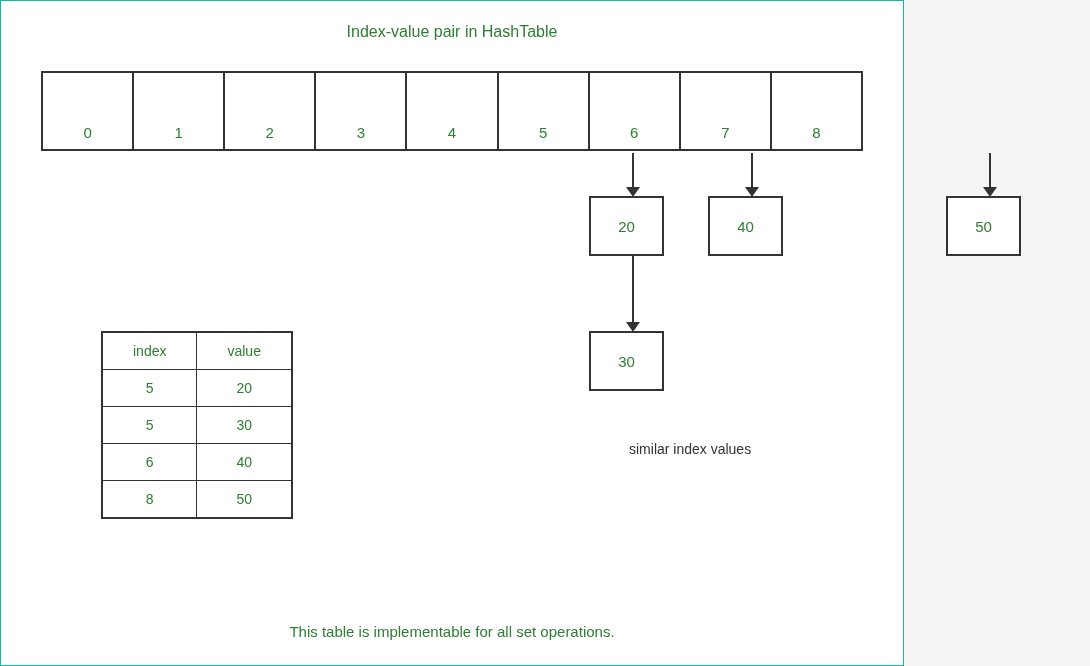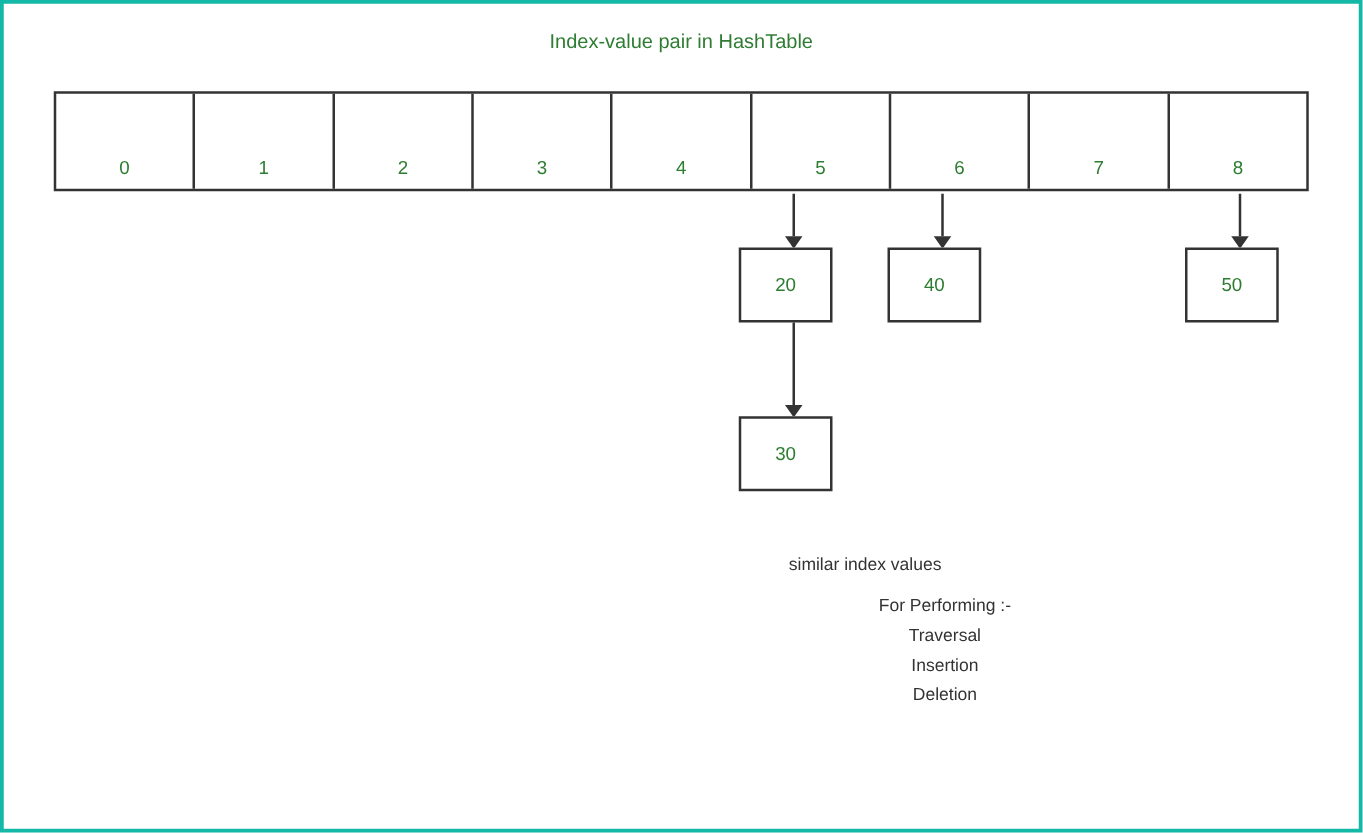--- a/index.html
+++ b/index.html
@@ -5,24 +5,24 @@
     * { box-sizing: border-box; margin: 0; padding: 0; }
     body {
       width: 1090px;
       height: 666px;
       background: #f5f5f5;
       font-family: Arial, sans-serif;
       position: relative;
       overflow: hidden;
     }
     .main-container {
-      width: 1090px;
+      width: 904px;
       height: 666px;
       background: white;
-      border: 3px solid #14b8a6;
+      border: 1px solid #14b8a6;
       position: relative;
     }
     
     .page-title {
       position: absolute;
       top: 22px;
       left: 0;
       width: 100%;
       text-align: center;
       color: #2e7d32;
@@ -197,24 +197,45 @@
 
   <div class="arrow-down" style="top:152px; left:982px;">
     <div class="arrow-line" style="height:34px;"></div>
     <div class="arrow-head"></div>
   </div>
 
   <div class="value-box" style="top:195px; left:945px; width:75px; height:60px;">
     <span>50</span>
   </div>
 
+  <table class="data-table">
+    <thead>
+      <tr>
+        <th>index</th>
+        <th>value</th>
+      </tr>
+    </thead>
+    <tbody>
+      <tr>
+        <td>5</td>
+        <td>20</td>
+      </tr>
+      <tr>
+        <td>5</td>
+        <td>30</td>
+      </tr>
+      <tr>
+        <td>6</td>
+        <td>40</td>
+      </tr>
+      <tr>
+        <td>8</td>
+        <td>50</td>
+      </tr>
+    </tbody>
+  </table>
 
   <div class="similar-label">similar index values</div>
 
-  <div class="performing-block">
-    <div>For Performing :-</div>
-    <div>Traversal</div>
-    <div>Insertion</div>
-    <div>Deletion</div>
-  </div>
-
+
+  <div class="bottom-text">This table is implementable for all set operations.</div>
 
 </div>
 
 </body></html>

